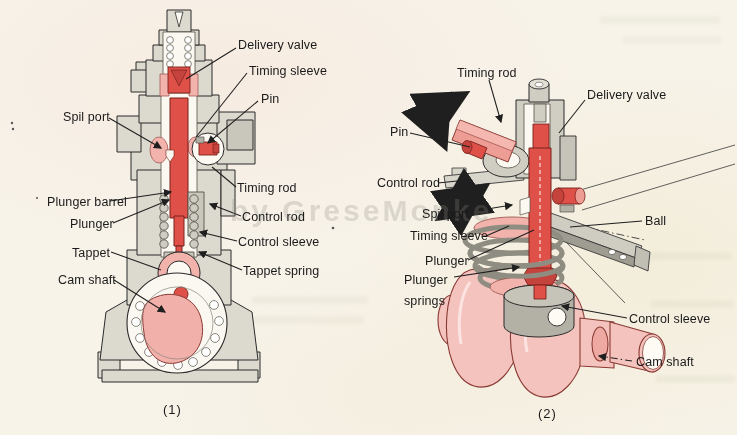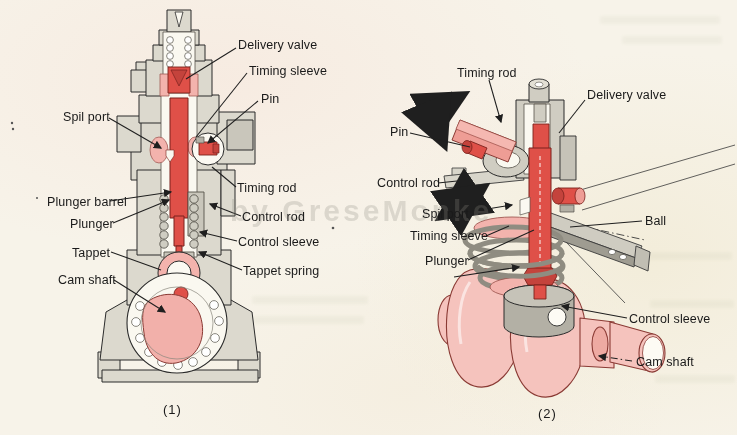--- a/index.html
+++ b/index.html
@@ -279,18 +279,19 @@
   <span class="lbl" style="left:243px;top:264px">Tappet spring</span>
   <span class="caption" style="left:163px;top:402px">(1)</span>
 
   <span class="lbl" style="left:457px;top:66px">Timing rod</span>
   <span class="lbl" style="left:587px;top:88px">Delivery valve</span>
   <span class="lbl" style="left:390px;top:125px">Pin</span>
   <span class="lbl" style="left:377px;top:176px">Control rod</span>
   <span class="lbl" style="left:422px;top:207px">Spil port</span>
   <span class="lbl" style="left:410px;top:229px">Timing sleeve</span>
   <span class="lbl" style="left:425px;top:254px">Plunger</span>
+  <span class="lbl wrap" style="left:404px;top:270px">Plunger springs</span>
   <span class="lbl" style="left:645px;top:214px">Ball</span>
   <span class="lbl" style="left:629px;top:312px">Control sleeve</span>
   <span class="lbl" style="left:636px;top:355px">Cam shaft</span>
   <span class="caption" style="left:538px;top:406px">(2)</span>
 
 </div>
 
 </body></html>

